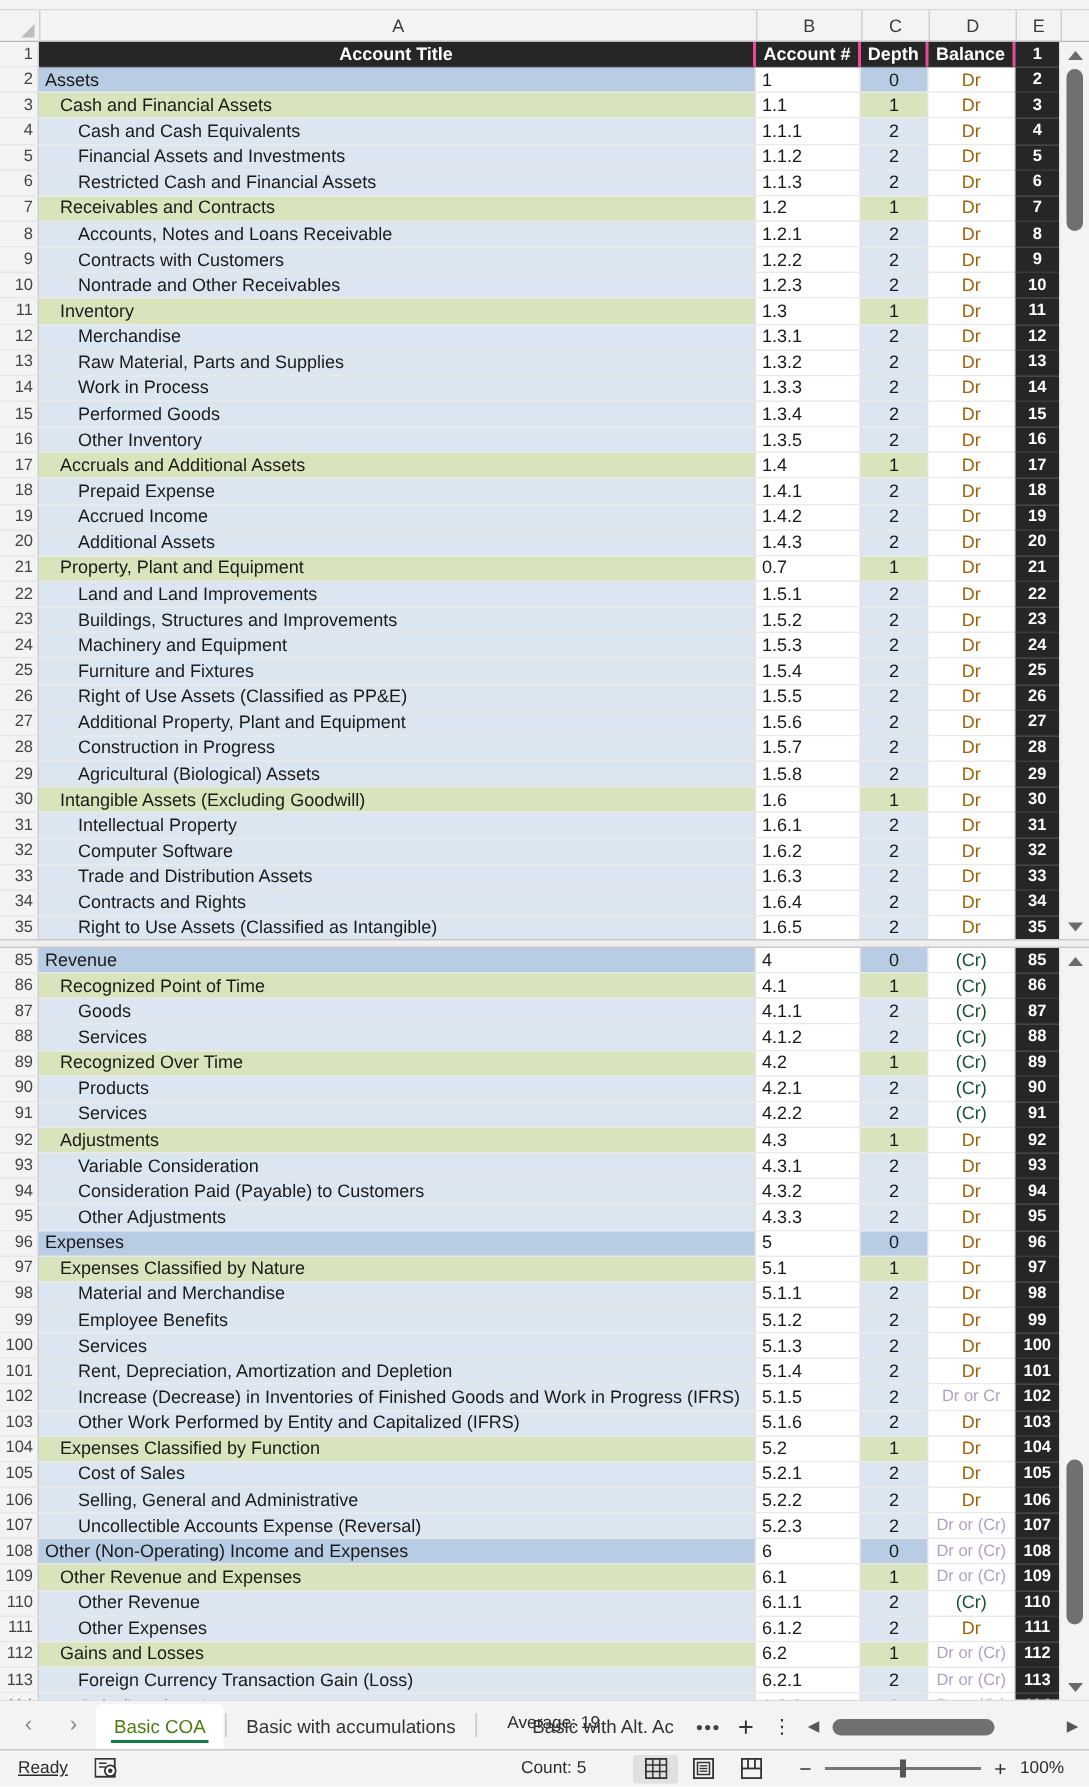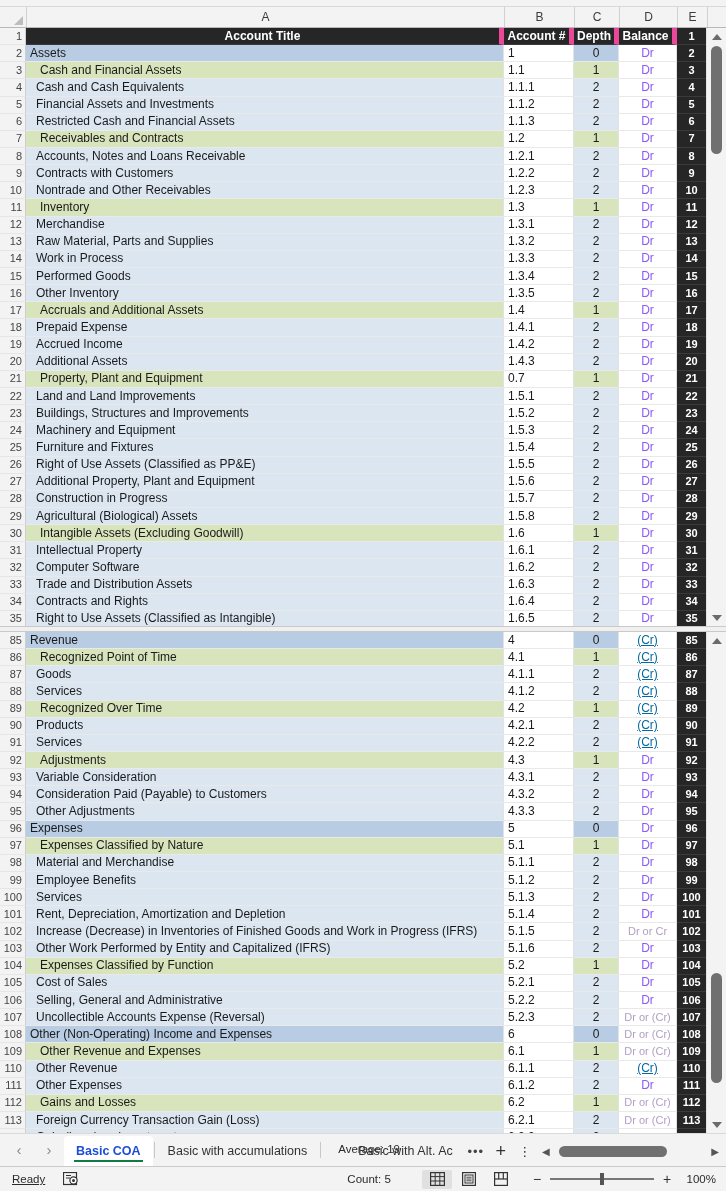--- a/index.html
+++ b/index.html
@@ -56,54 +56,54 @@
   .c-a{width:478px;flex:0 0 478px;padding-left:4px;color:#1a1a1a;}
   .c-b{width:70px;flex:0 0 70px;padding-left:4px;background:#ffffff;color:#1a1a1a;}
   .c-c{width:45px;flex:0 0 45px;justify-content:center;color:#1a1a1a;}
   .c-d{width:58px;flex:0 0 58px;justify-content:center;}
   .c-e{width:30px;flex:0 0 30px;justify-content:center;background:#262626;color:#ffffff;
        font-weight:bold;font-size:11px;border-right:1px solid #262626;border-bottom:1px solid #3a3a3a;}
   .c-rest{flex:1 1 auto;background:#ffffff;border-bottom:1px solid #e9e9e9;}
 
   
   .row.hdr .c-a,.row.hdr .c-b,.row.hdr .c-c,.row.hdr .c-d{
-    background:#262626;color:#ffffff;font-weight:bold;border-right:5px solid #ec4899;border-bottom:1px solid #3a3a3a;}
+    background:#262626;color:#ffffff;font-weight:bold;border-right:2px solid #ec4899;border-bottom:1px solid #3a3a3a;}
   .row.hdr .c-a{justify-content:center;padding-left:0;}
   .row.hdr .c-b{justify-content:center;padding-left:0;}
   .row.hdr .c-rest{background:#262626;border-bottom:1px solid #3a3a3a;}
 
   
   .d0 .c-a,.d0 .c-c{background:#b8cce4;}
   .d1 .c-a,.d1 .c-c{background:#d8e4bc;}
   .d2 .c-a{background:#dce6f1;}
   .d2 .c-c{background:#dce6f1;}
   .d0 .c-d,.d1 .c-d,.d2 .c-d{background:#ffffff;}
   .d0 .c-b,.d1 .c-b,.d2 .c-b{background:#ffffff;}
 
   .ind1{padding-left:14px;text-align:right;}
-  .ind2{padding-left:10px;}
-
-  .bal-dr{color:#8b5cf6;}
-  .bal-cr{color:#0369a1;text-decoration:underline;}
+  .ind2{padding-left:26px;}
+
+  .bal-dr{color:#a16207;}
+  .bal-cr{color:#14532d;}
   .bal-mixed{color:#b09fc4;font-size:11px;}
 
   
   .sb-arrow{position:absolute;left:3px;width:13px;height:13px;display:flex;align-items:center;justify-content:center;}
   .sb-arrow i{width:0;height:0;border-left:5px solid transparent;border-right:5px solid transparent;}
   .sb-arrow.up i{border-bottom:6px solid #6b6b6b;}
   .sb-arrow.down i{border-top:6px solid #6b6b6b;}
   .sb-thumb{position:absolute;left:4px;width:11px;background:#707070;border-radius:6px;}
 
   
   .tabbar{height:33px;flex:0 0 33px;display:flex;align-items:flex-end;background:#f3f3f3;
           border-top:1px solid #dadada;padding:0 4px;box-sizing:border-box;}
   .navbtns{display:flex;align-items:center;height:33px;}
   .navbtn{width:30px;height:26px;display:flex;align-items:center;justify-content:center;color:#8a8a8a;font-size:15px;}
   .tab{height:30px;display:flex;align-items:center;padding:0 12px;font-size:12.5px;color:#333;position:relative;}
-  .tab.active{background:#ffffff;border-radius:4px 4px 0 0;font-weight:bold;color:#1d4ed8;}
+  .tab.active{background:#ffffff;border-radius:4px 4px 0 0;font-weight:normal;color:#4d7c0f;}
   .tab.active .ul{position:absolute;left:10px;right:10px;bottom:4px;height:2.5px;background:#137a45;}
   .tabsep{width:1px;height:16px;background:#c8c8c8;align-self:center;margin:0 1px;}
   .tab.trunc{max-width:108px;overflow:hidden;padding-left:36px;}
   .dots{width:22px;height:30px;display:flex;align-items:center;justify-content:center;color:#444;font-size:13px;letter-spacing:1px;}
   .plusbtn{width:28px;height:30px;display:flex;align-items:center;justify-content:center;color:#333;font-size:18px;}
   .vdots{width:20px;height:30px;display:flex;align-items:center;justify-content:center;color:#333;font-size:13px;}
   .hsb{flex:1 1 auto;display:flex;align-items:center;height:30px;padding-left:4px;}
   .hsb .la,.hsb .ra{width:14px;display:flex;align-items:center;justify-content:center;color:#555;font-size:10px;}
   .hsb .track{flex:1 1 auto;height:11px;position:relative;}
   .hsb .thumb{position:absolute;left:6px;width:108px;height:11px;background:#707070;border-radius:6px;top:0;}
@@ -114,21 +114,21 @@
   .st-ready{padding-left:6px;text-decoration:underline;}
   .st-acc{margin-left:18px;display:flex;align-items:center;}
   .st-stats{margin-left:auto;display:flex;gap:18px;align-items:center;flex-direction:column;}
   .viewbtns{display:flex;align-items:center;margin-left:22px;gap:2px;}
   .vbtn{width:30px;height:19px;display:flex;align-items:center;justify-content:center;}
   .vbtn.sel{background:#e0e0e0;border-radius:2px;}
   .zoomwrap{display:flex;align-items:center;margin-left:14px;gap:6px;}
   .zminus,.zplus{width:14px;text-align:center;font-size:14px;color:#333;}
   .ztrack{width:104px;height:1.5px;background:#777;position:relative;}
   .zthumb{position:absolute;left:50px;top:-5px;width:4px;height:12px;background:#555;}
-  .zlabel{width:36px;text-align:right;padding-right:4px;}
+  .zlabel{width:36px;padding-right:4px;}
 </style>
 </head>
 <body>
 
 <div id="app">
 
   <div class="topstrip"></div>
 
   <div class="colhdr">
     <div class="corner">

